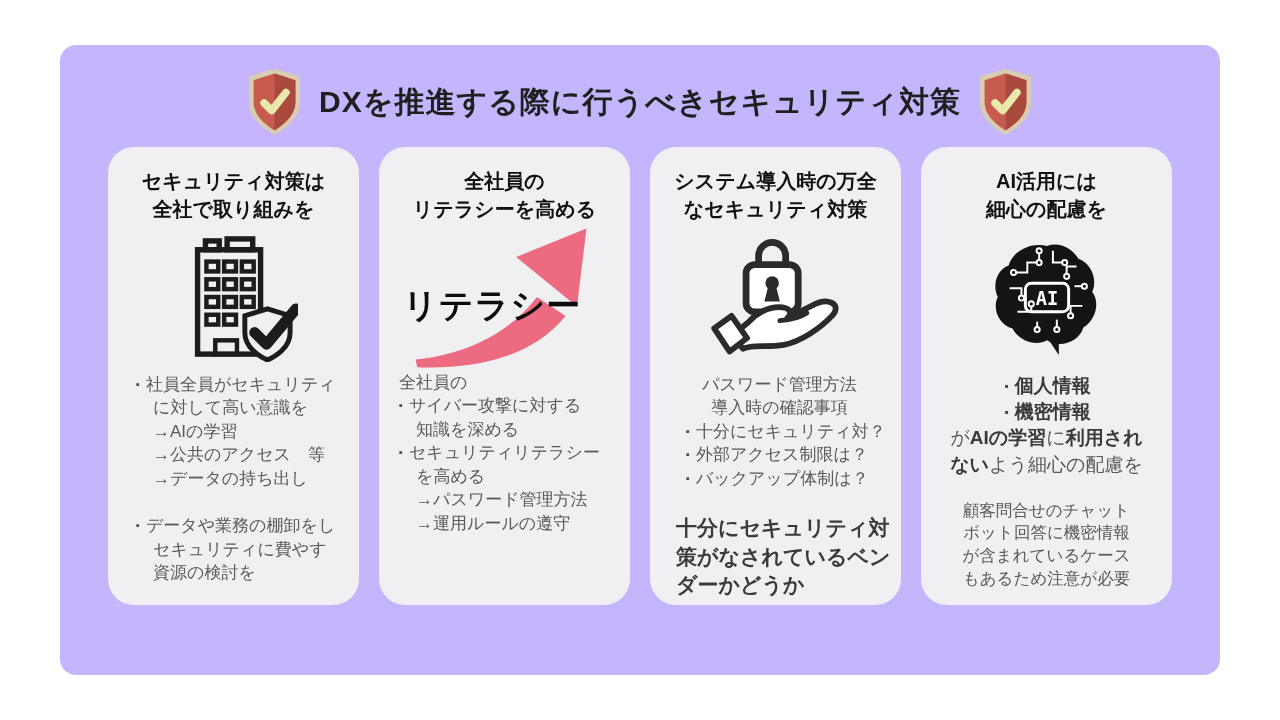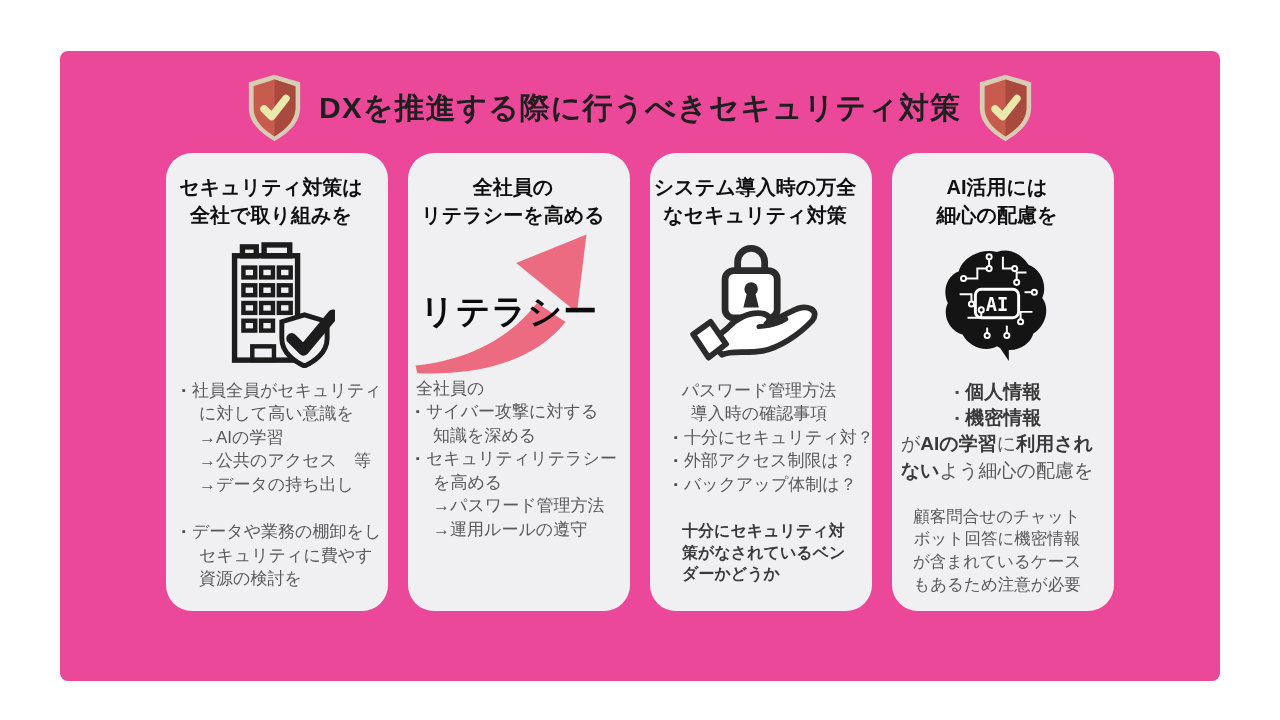--- a/index.html
+++ b/index.html
@@ -1,44 +1,44 @@
 <!DOCTYPE html>
 <html><head>
 <meta charset="utf-8">
 <style>
   html,body{margin:0;padding:0;}
   .stage{position:relative;width:1280px;height:720px;background:#ffffff;overflow:hidden;
          font-family:"Liberation Sans","DejaVu Sans",sans-serif;}
-  .panel{position:absolute;left:60px;top:51px;width:1160px;height:630px;
-         background:#ec4899;border-radius:8px;}
+  .panel{position:absolute;left:60px;top:45px;width:1160px;height:630px;
+         background:#c4b5fd;border-radius:16px;}
   .header{display:flex;align-items:center;justify-content:center;gap:16px;
           padding-top:22px;height:92px;box-sizing:border-box;}
   .header h1{margin:0;font-size:30px;font-weight:bold;color:#1f1f1f;letter-spacing:1px;}
   .shield{width:57px;height:70px;flex:0 0 auto;}
   .cards{display:flex;justify-content:center;gap:20px;margin-top:10px;}
-  .card{width:222px;height:458px;background:#f0eff1;border-radius:26px;
-        padding:20px 14px 0 2px;box-sizing:border-box;}
+  .card{width:251px;height:458px;background:#f0eff1;border-radius:26px;
+        padding:20px 14px 0 14px;box-sizing:border-box;}
   .card-title{text-align:center;font-weight:bold;font-size:20px;line-height:1.4;
               color:#101010;}
   .icon-area{height:142px;display:flex;align-items:center;justify-content:center;
              margin-top:4px;position:relative;}
   .bodytext{font-size:17px;line-height:1.38;color:#595959;margin-top:4px;}
   .ln{white-space:nowrap;}
   .bl{display:flex;align-items:baseline;}
   .mk{font-size:11px;padding:0 6px 0 2px;color:#4a4a4a;transform:translateY(-2px);}
   .ct{padding-left:19px;}
   .pl{padding-left:2px;}
   .sp{height:24px;}
   .center{text-align:center;}
   .bold{font-weight:bold;color:#3a3a3a;}
   .c0{padding-left:12px;}
   .c1{padding-left:4px;margin-top:2px;}
   .c2{padding-left:8px;}
   .c2 .bl{padding-left:12px;}
-  .c2 .bold{font-size:16px;line-height:1.35;padding-left:4px;margin-left:18px;}
+  .c2 .bold{font-size:21px;line-height:1.35;padding-left:4px;}
   .c3 .bb{font-size:19px;}
   .c3 .bb .mk{font-size:12px;}
   .c3 .emph{font-size:19px;line-height:1.4;}
   .c3 .note{font-size:16.5px;}
   .c3 .sp{height:20px;}
   .bb{display:flex;justify-content:center;align-items:baseline;}
   .arrow-svg{position:absolute;right:4px;top:-8px;width:205px;height:152px;}
   .literacy{position:absolute;left:10px;top:56px;font-size:34px;font-weight:bold;
             color:#0c0c0c;z-index:2;letter-spacing:1px;}
 </style>

